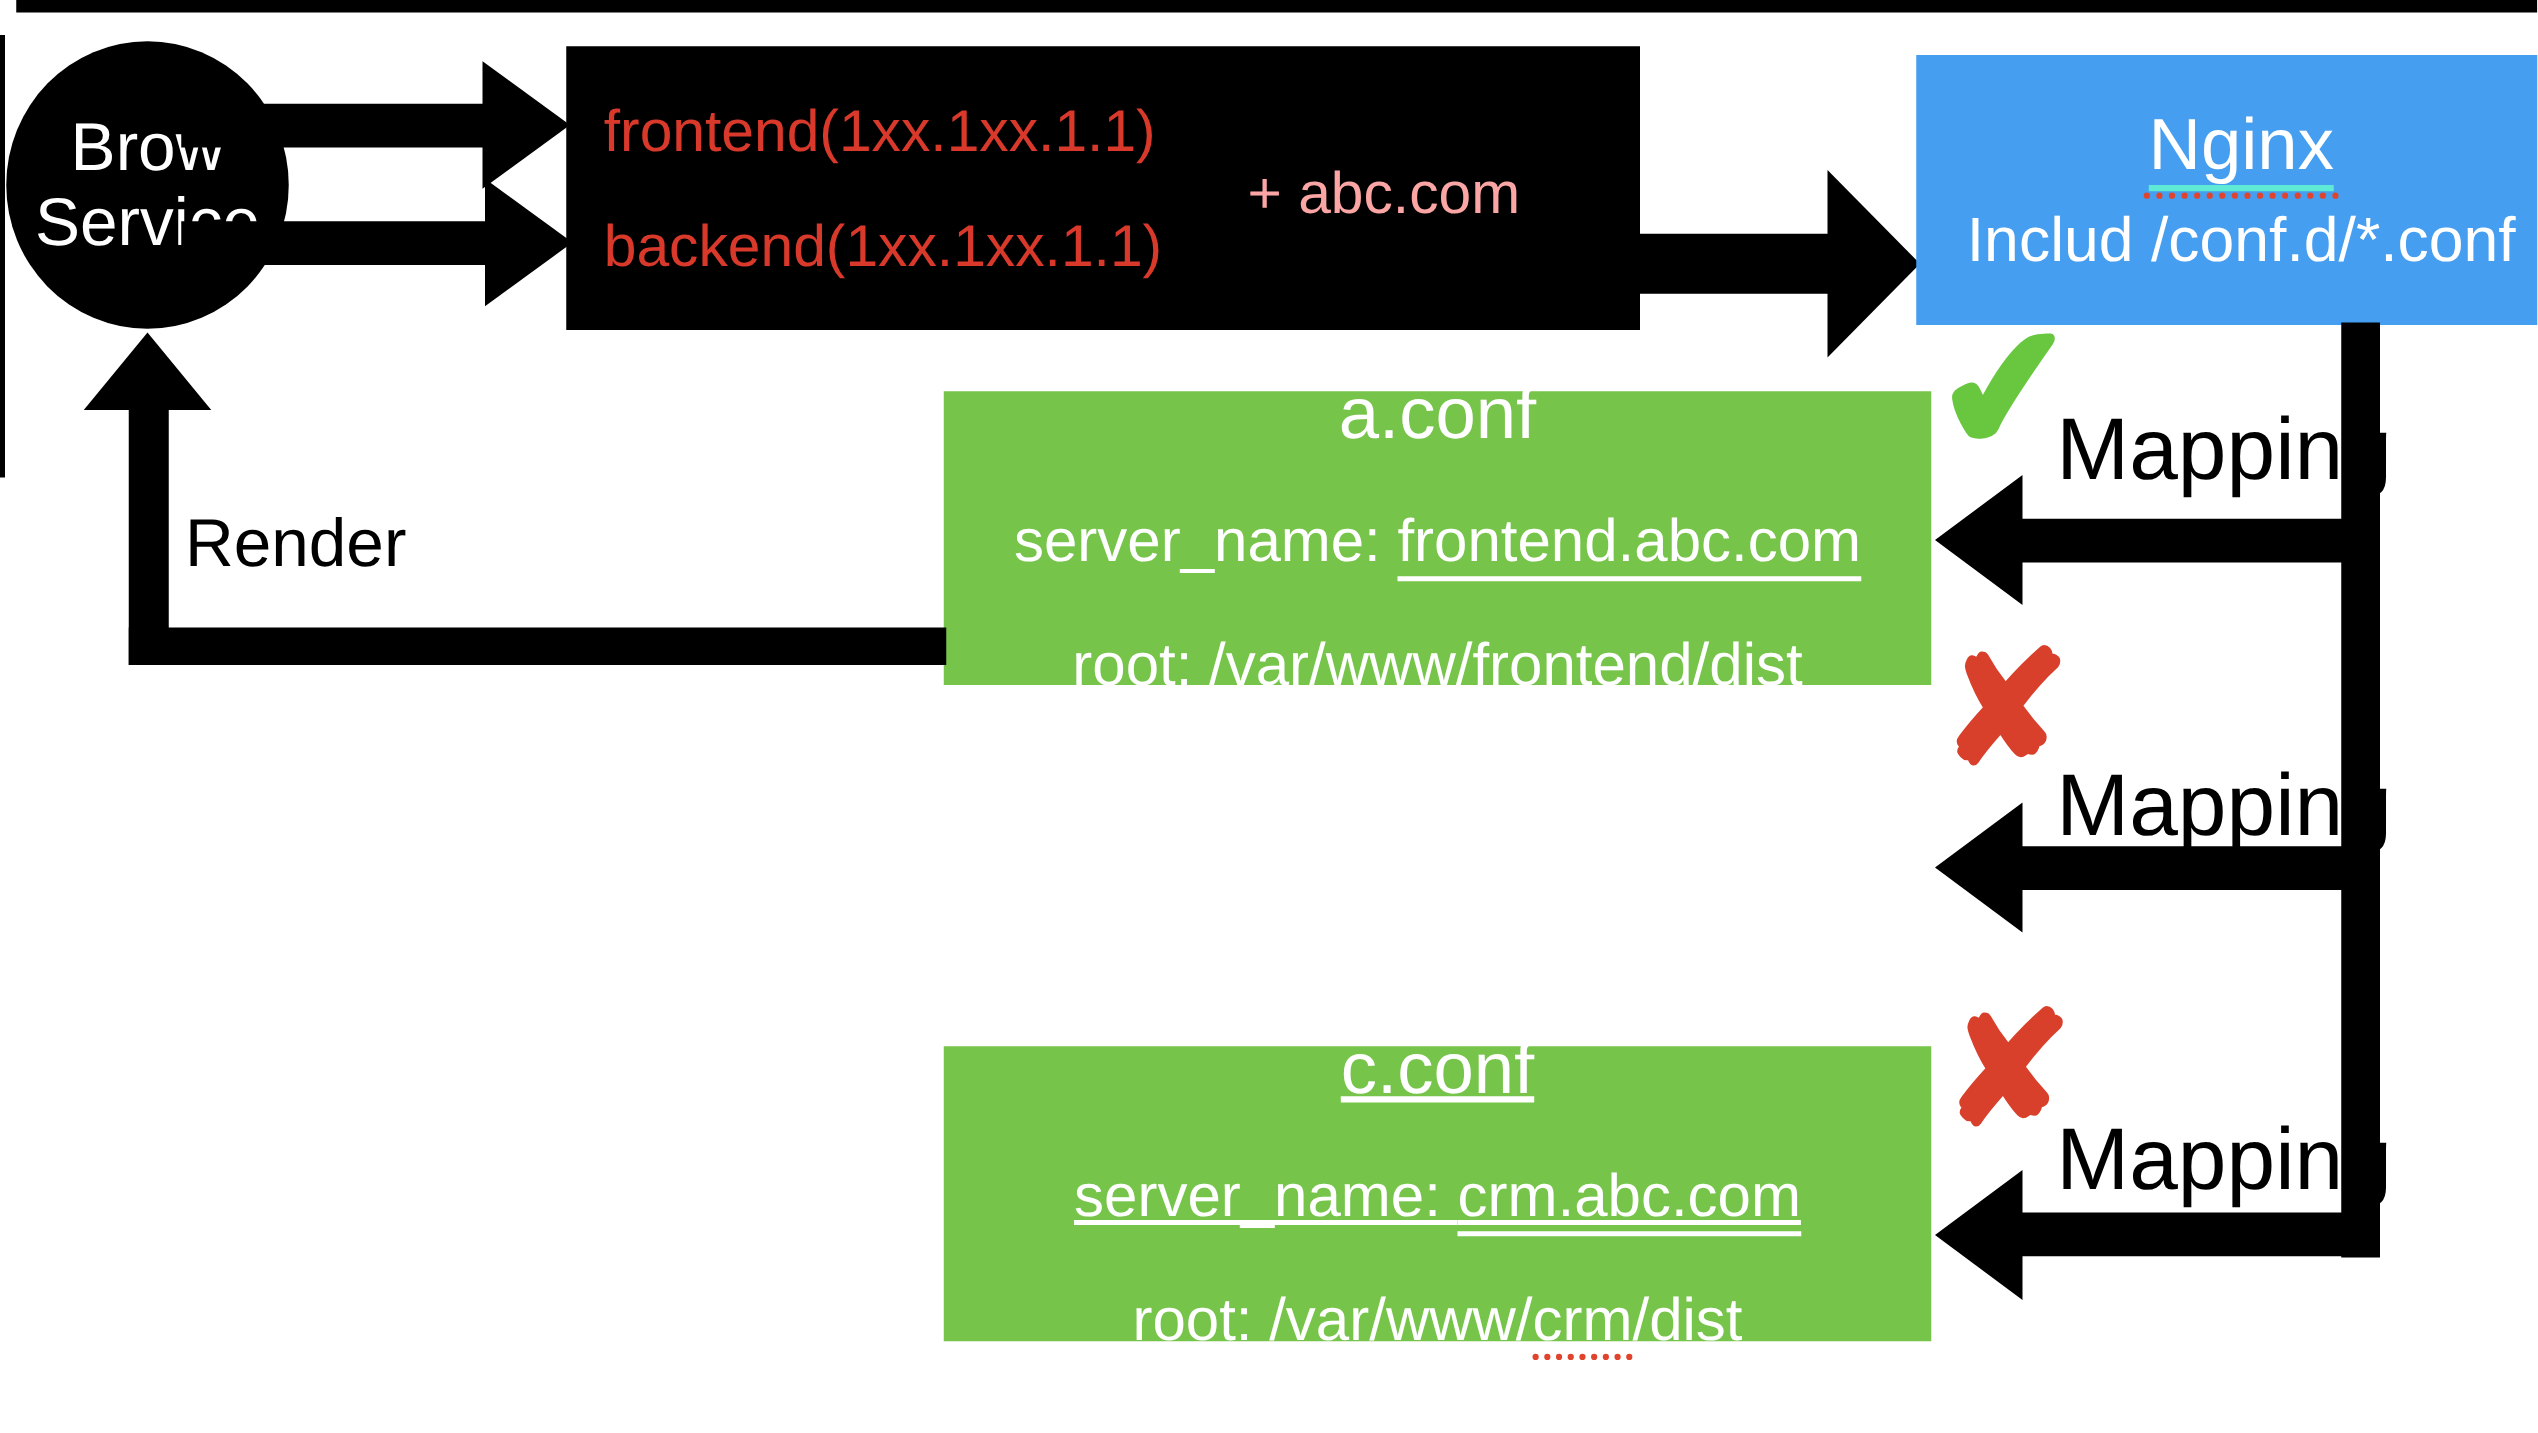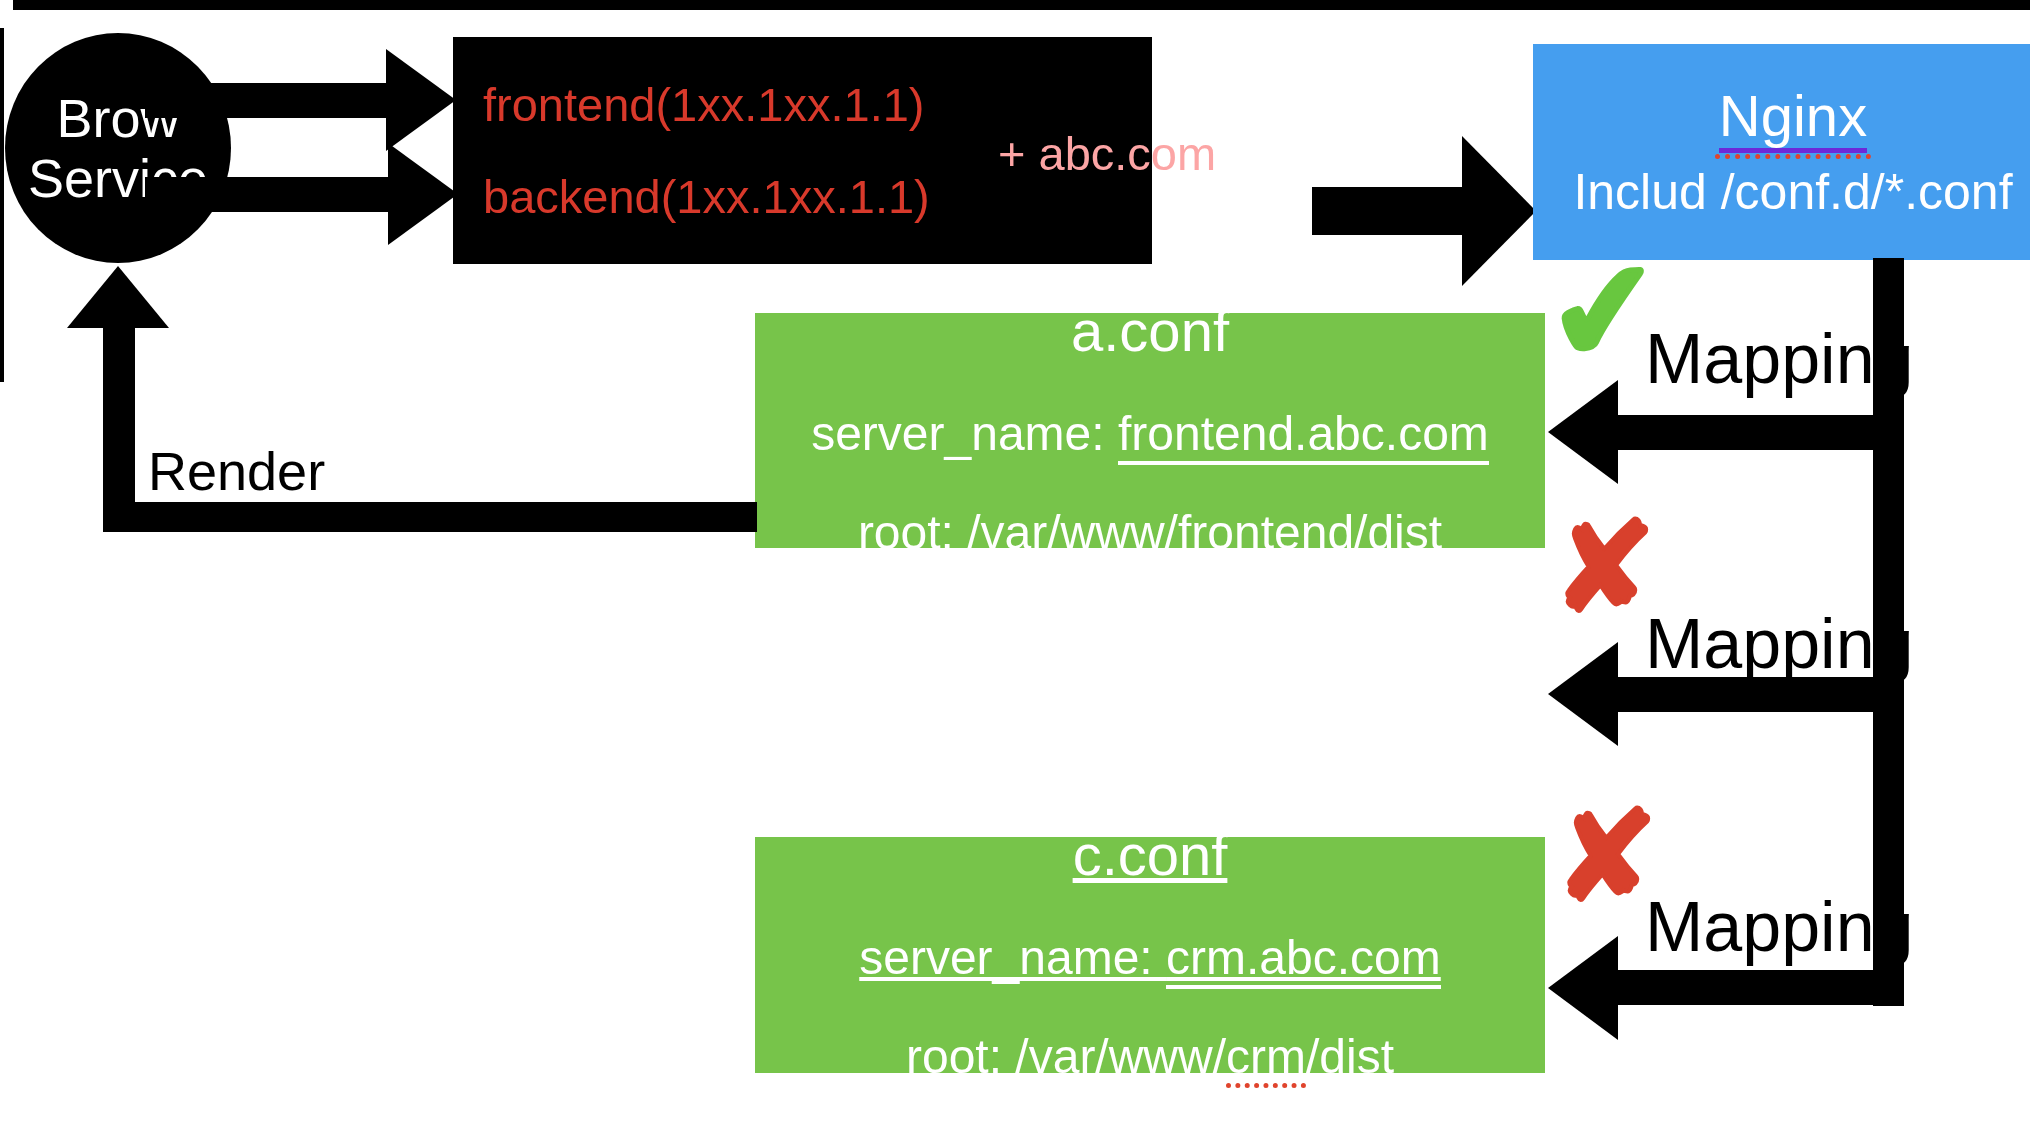--- a/index.html
+++ b/index.html
@@ -31,39 +31,39 @@
   .head-right { width: 0; height: 0; border-top: 51px solid transparent; border-bottom: 51px solid transparent; border-left: 70px solid #000; }
   .head-left  { width: 0; height: 0; border-top: 52px solid transparent; border-bottom: 52px solid transparent; border-right: 70px solid #000; }
   .head-up    { width: 0; height: 0; border-left: 51px solid transparent; border-right: 51px solid transparent; border-bottom: 62px solid #000; }
 
   #arrow-a-bar  { left: 145px; top: 83px;  width: 250px; height: 35px; }
   #arrow-a-head { left: 386px; top: 49px; }
   #arrow-b-bar  { left: 145px; top: 177px; width: 250px; height: 35px; }
   #arrow-b-head { left: 388px; top: 143px; }
 
   
-  #request-box { left: 453px; top: 37px; width: 699px; height: 227px; background: #000; }
+  #request-box { left: 453px; top: 37px; width: 859px; height: 227px; background: #000; }
   #request-box .redline { position: absolute; color: #d8392b; font-size: 47px; line-height: 1; white-space: nowrap; }
   #req-frontend { left: 30px; top: 44px; }
   #req-backend  { left: 30px; top: 136px; }
   #req-domain   { position: absolute; left: 545px; top: 93px; color: #fca5a5; font-size: 47px; line-height: 1; white-space: nowrap; }
 
   
   #main-arrow-bar  { left: 1312px; top: 187px; width: 156px; height: 48px; }
   #main-arrow-head { left: 1462px; top: 136px; border-top: 75px solid transparent; border-bottom: 75px solid transparent; border-left: 74px solid #000; width: 0; height: 0; }
 
   
   #nginx-box {
     left: 1533px; top: 44px; width: 520px; height: 216px;
     background: #459eef; color: #fff;
     display: flex; flex-direction: column; align-items: center; justify-content: center;
     row-gap: 14px;
   }
   #nginx-title { font-size: 58px; line-height: 1; position: relative;
-    border-bottom: 5px solid #6d28d9; padding-bottom: 3px; text-align: center; }
+    border-bottom: 5px solid #5eead4; padding-bottom: 3px; text-align: center; }
   #nginx-title::after { content: ""; position: absolute; left: -4px; right: -4px; bottom: -11px;
     border-bottom: 5px dotted #e0442d; }
   #nginx-include { font-size: 50px; line-height: 1; white-space: nowrap; }
 
   
   #trunk { left: 1873px; top: 258px; width: 31px; height: 748px; }
 
   
   .conf-box {
     left: 755px; width: 790px;
@@ -96,21 +96,21 @@
   #mark-c { left: 1554px; top: 794px; font-size: 125px; color: #d8402c; -webkit-text-stroke: 4px #d8402c; }
   .mapping-label { position: absolute; left: 1645px; color: #000; font-size: 70px; line-height: 1.2; white-space: nowrap; }
   #mapping-a { top: 317px; }
   #mapping-b { top: 602px; }
   #mapping-c { top: 885px; }
 
   
   #render-head { left: 67px;  top: 266px; }
   #render-vbar { left: 103px; top: 326px; width: 32px;  height: 206px; }
   #render-hbar { left: 103px; top: 502px; width: 654px; height: 30px; }
-  #render-label { left: 148px; top: 408px; color: #000; font-size: 54px; line-height: 1; margin-top: 36px; }
+  #render-label { left: 148px; top: 408px; color: #000; font-size: 54px; line-height: 1; }
 </style>
 </head>
 <body>
 
 <div id="stage">
 
   <div class="abs black" id="top-edge"></div>
   <div class="abs black" id="left-edge"></div>
 
   <div class="abs" id="browser-node">

